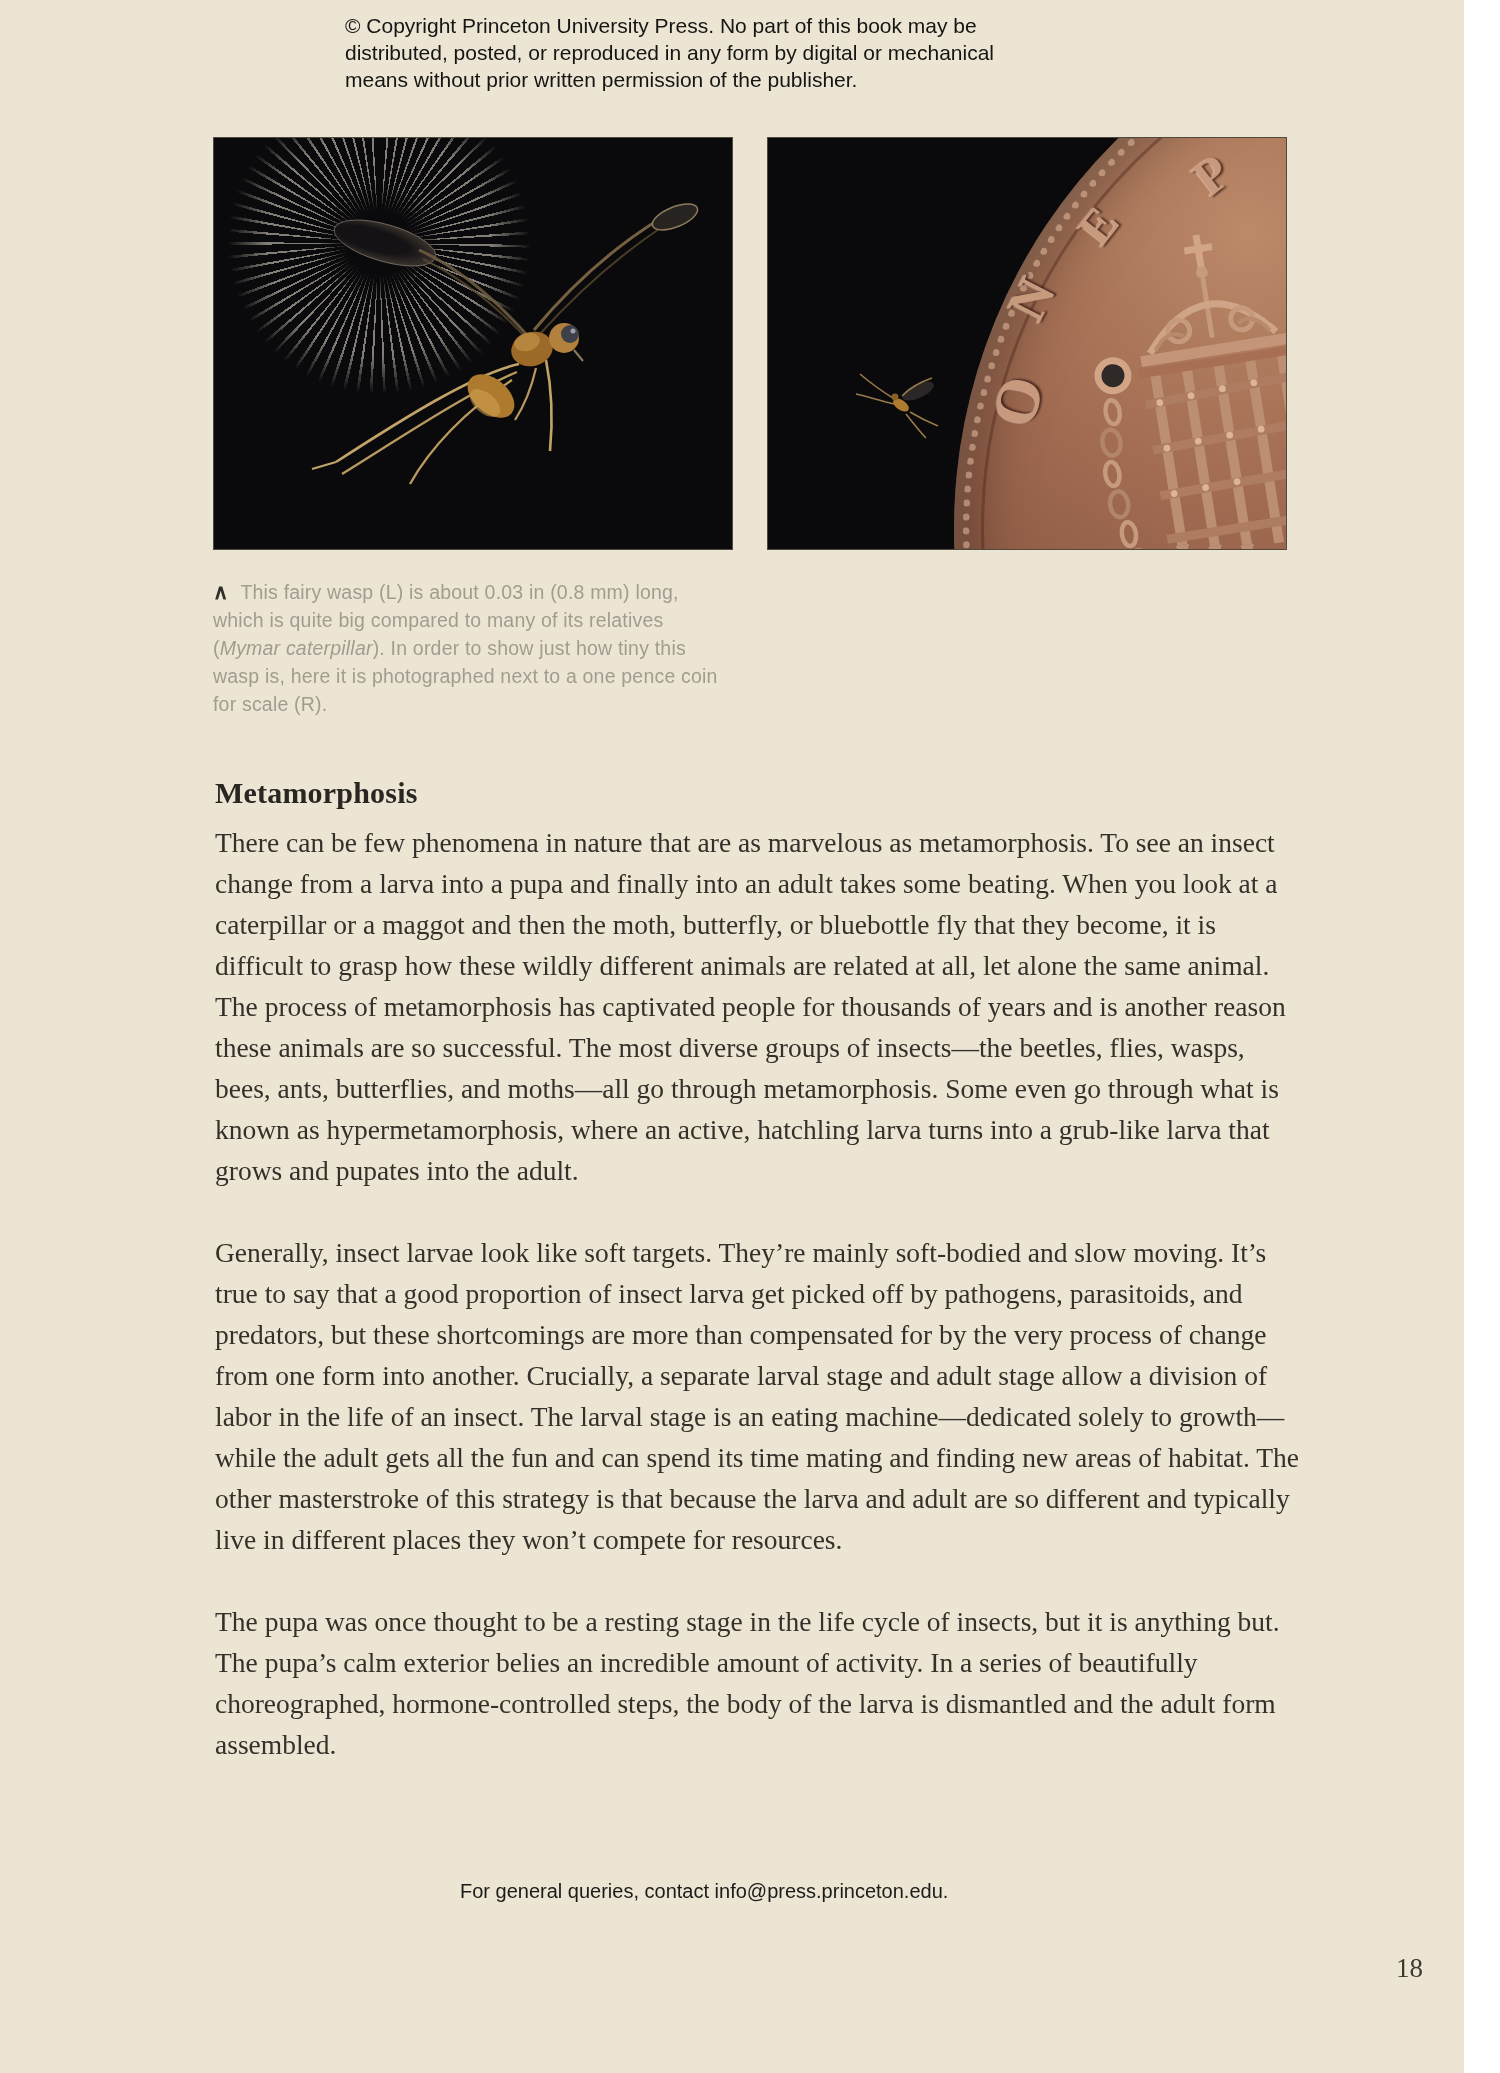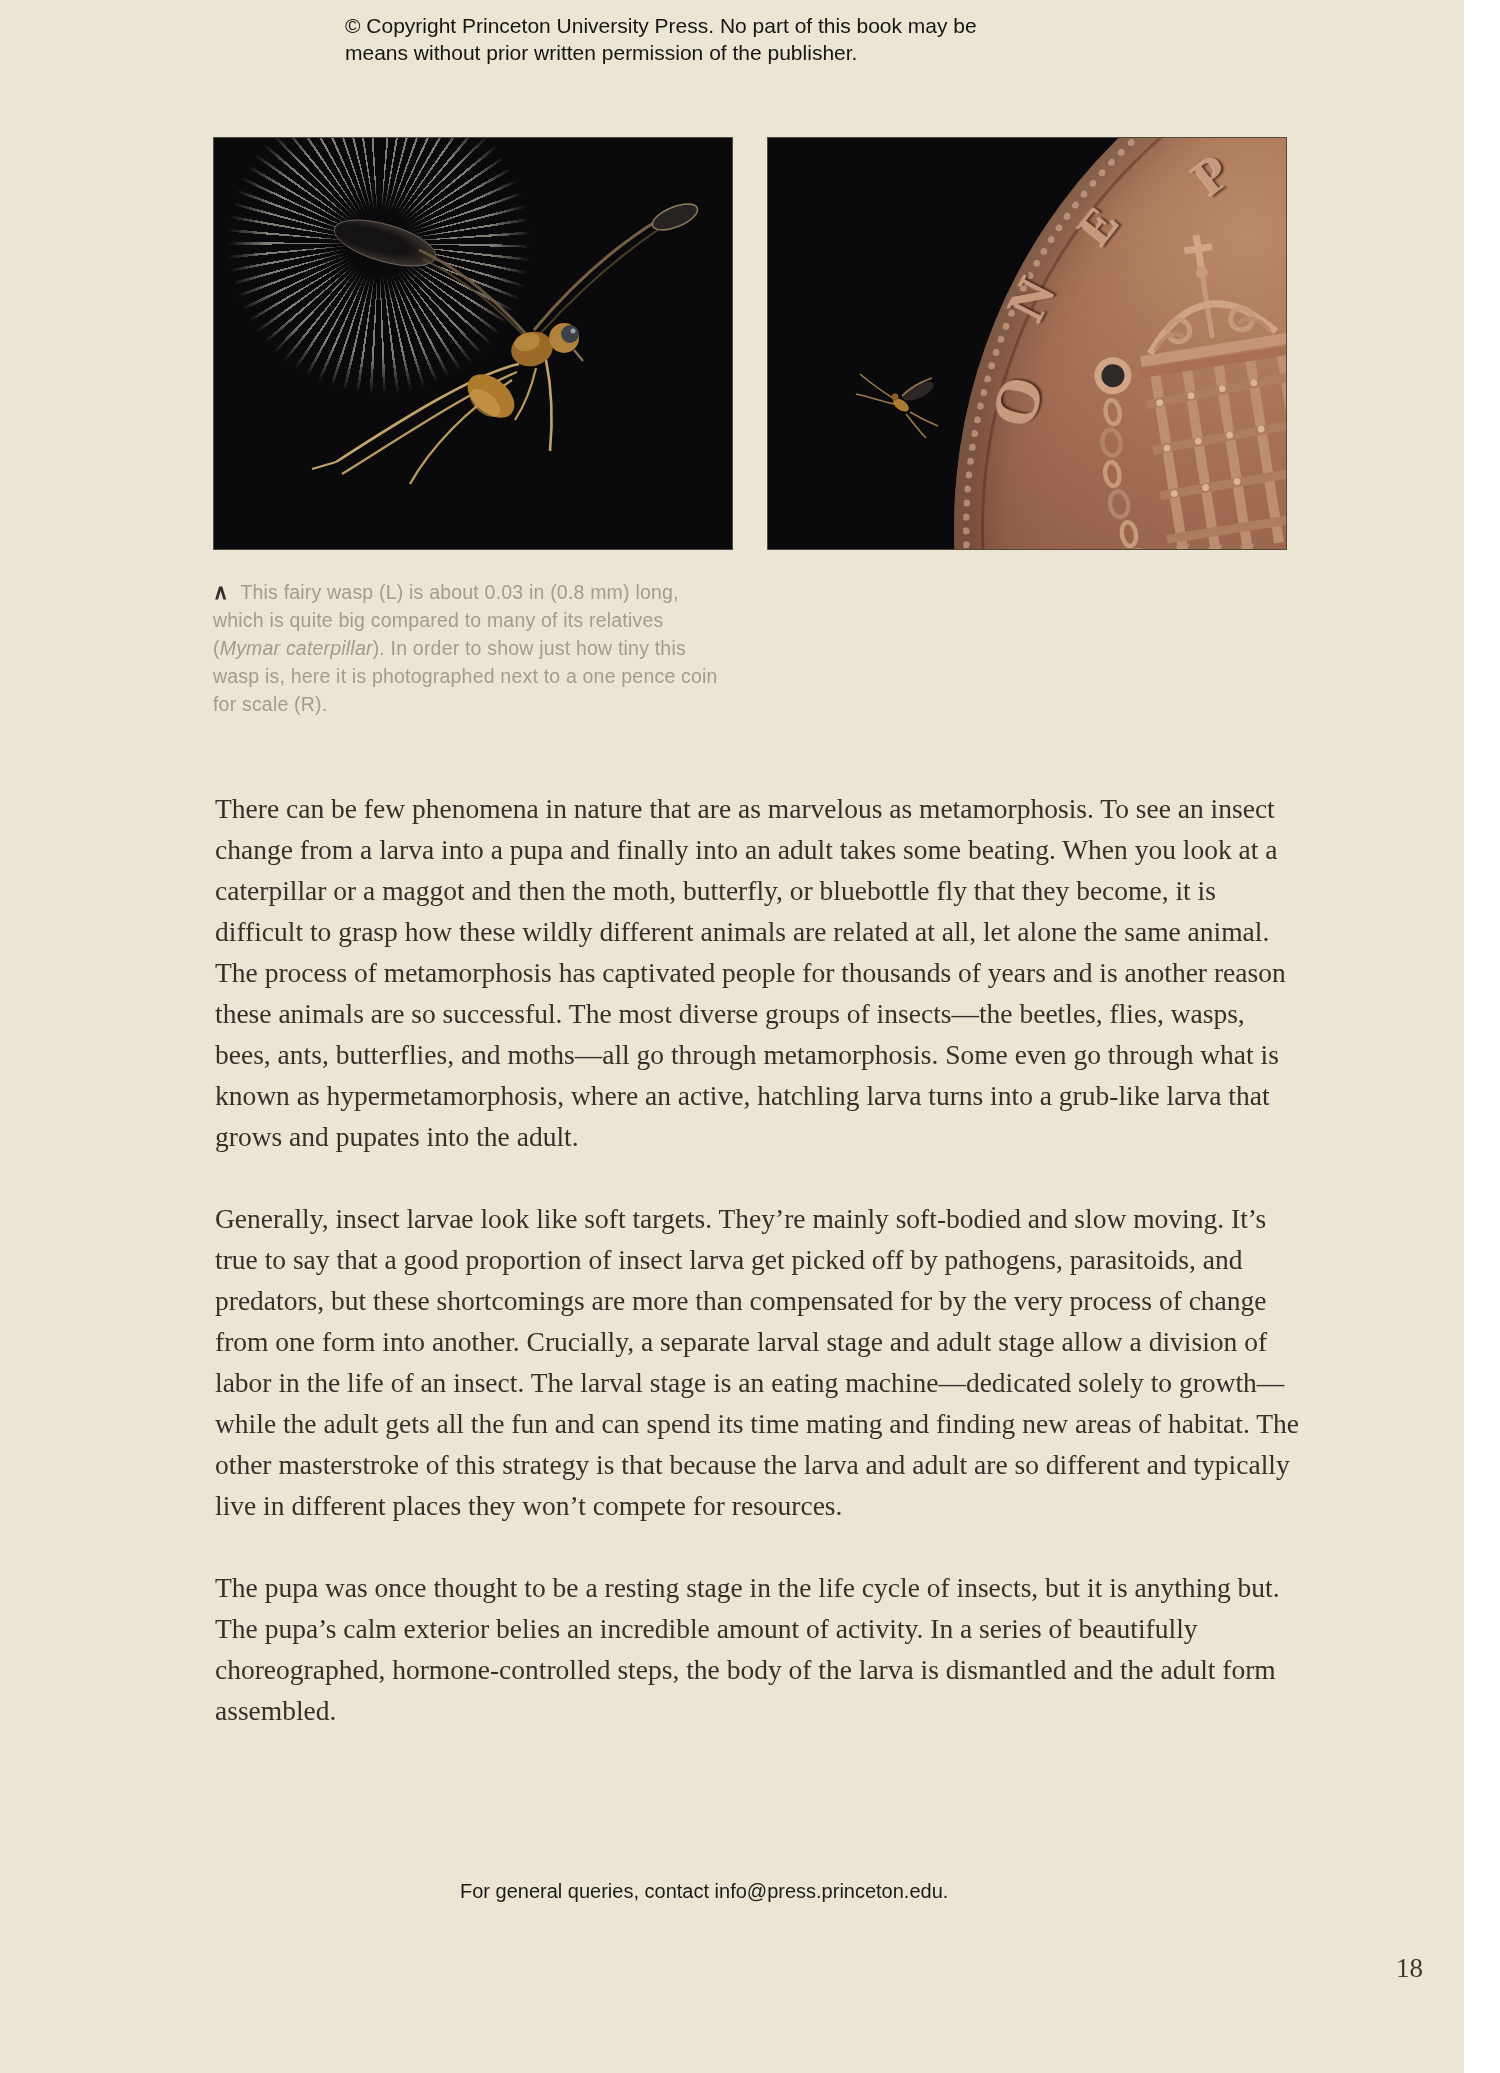--- a/index.html
+++ b/index.html
@@ -96,20 +96,21 @@
     font-family:"Liberation Serif", serif;font-size:27px;color:#3c3933;
   }
 </style>
 </head>
 <body>
 
 <div class="page">
 
   <div class="copyright">
     <span>© Copyright Princeton University Press. No part of this book may be</span>
+    <span>distributed, posted, or reproduced in any form by digital or mechanical</span>
     <span>means without prior written permission of the publisher.</span>
   </div>
 
   <div class="figure">
 
     <div class="photo">
       <div class="wing-fan"></div>
       <div class="wing-blade"></div>
       <svg class="wasp-svg" width="520" height="413" viewBox="0 0 520 413">
 
@@ -204,20 +205,21 @@
         </g>
       </svg>
     </div>
   </div>
 
   <div class="caption">
     <span class="caret">∧</span><span>This fairy wasp (L) is about 0.03 in (0.8 mm) long, which is quite big compared to many of its relatives (</span><i>Mymar caterpillar</i><span>). In order to show just how tiny this wasp is, here it is photographed next to a one pence coin for scale (R).</span>
   </div>
 
   <div class="article">
+    <h1>Metamorphosis</h1>
     <p>There can be few phenomena in nature that are as marvelous as metamorphosis. To see an insect change from a larva into a pupa and finally into an adult takes some beating. When you look at a caterpillar or a maggot and then the moth, butterfly, or bluebottle fly that they become, it is difficult to grasp how these wildly different animals are related at all, let alone the same animal. The process of metamorphosis has captivated people for thousands of years and is another reason these animals are so successful. The most diverse groups of insects—the beetles, flies, wasps, bees, ants, butterflies, and moths—all go through metamorphosis. Some even go through what is known as hypermetamorphosis, where an active, hatchling larva turns into a grub-like larva that grows and pupates into the adult.</p>
     <p>Generally, insect larvae look like soft targets. They’re mainly soft-bodied and slow moving. It’s true to say that a good proportion of insect larva get picked off by pathogens, parasitoids, and predators, but these shortcomings are more than compensated for by the very process of change from one form into another. Crucially, a separate larval stage and adult stage allow a division of labor in the life of an insect. The larval stage is an eating machine—dedicated solely to growth—while the adult gets all the fun and can spend its time mating and finding new areas of habitat. The other masterstroke of this strategy is that because the larva and adult are so different and typically live in different places they won’t compete for resources.</p>
     <p>The pupa was once thought to be a resting stage in the life cycle of insects, but it is anything but. The pupa’s calm exterior belies an incredible amount of activity. In a series of beautifully choreographed, hormone-controlled steps, the body of the larva is dismantled and the adult form assembled.</p>
   </div>
 
   <div class="footer-query">For general queries, contact info@press.princeton.edu.</div>
   <div class="page-number">18</div>
 
 </div>
 

